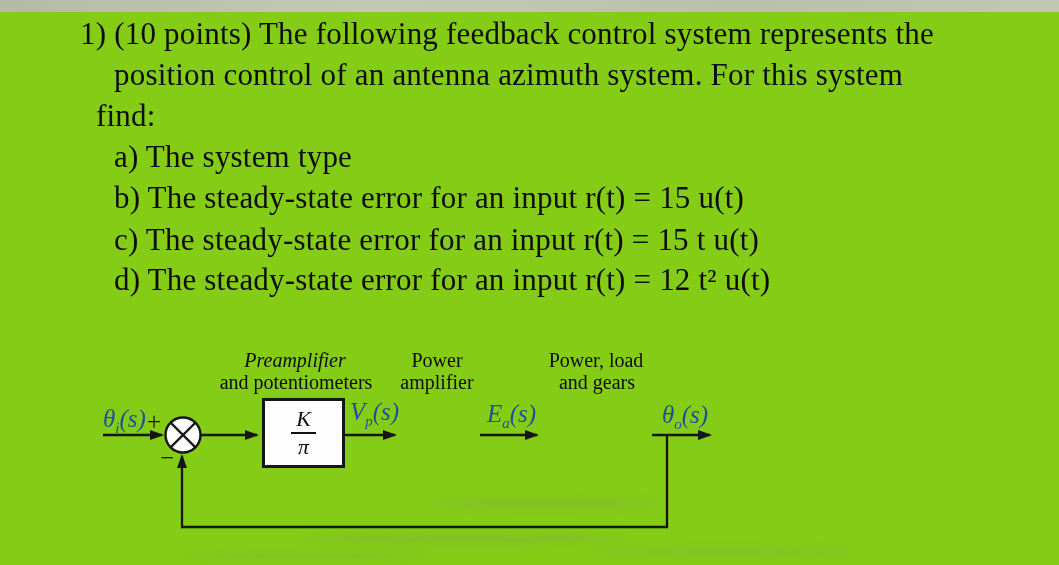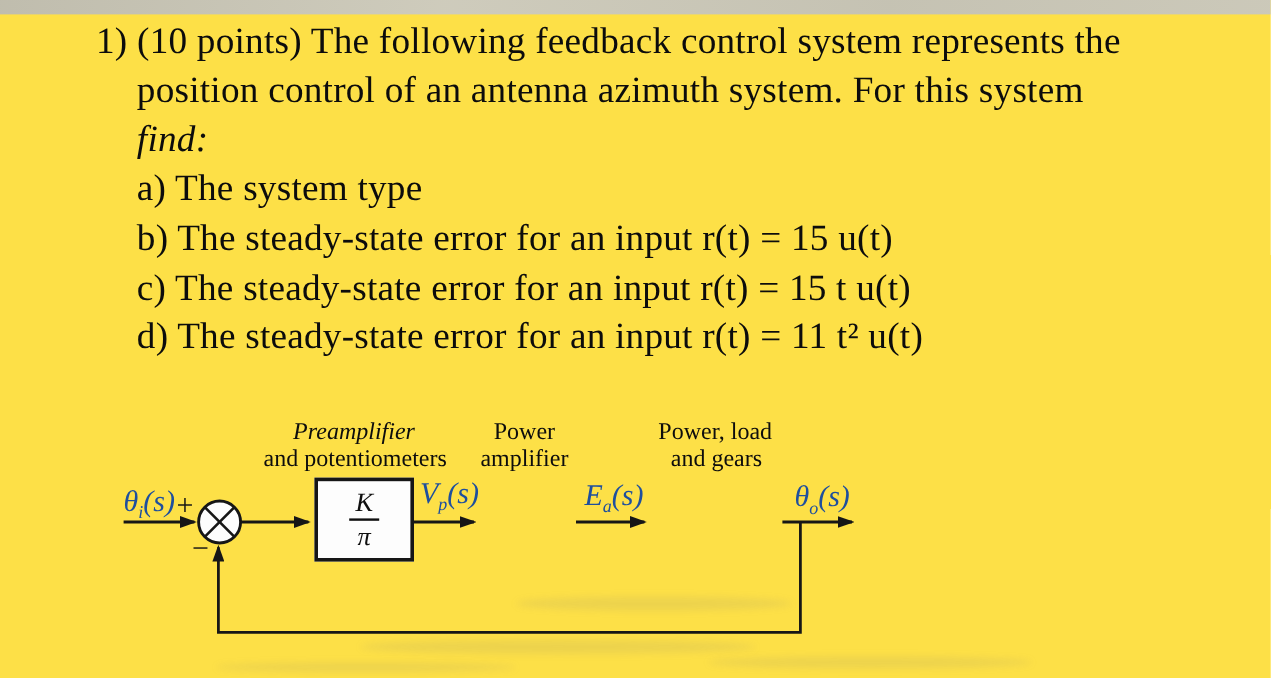--- a/index.html
+++ b/index.html
@@ -5,21 +5,21 @@
   html, body { margin: 0; padding: 0; }
   body {
     width: 1059px; height: 565px;
     background: #ffffff;
     font-family: "Liberation Serif", serif;
     overflow: hidden;
   }
   .page {
     position: relative;
     width: 1059px; height: 565px;
-    background: #fde047;
+    background: #84cc16;
   }
   
   .scan-band-top {
     position: absolute; left: 0; top: 0; width: 1059px; height: 12px;
     background: linear-gradient(90deg, #b9b9b9 0%, #c9c9c9 35%, #bfbfbf 70%, #c6c6c6 100%);
     opacity: 0.9;
   }
   .smudge {
     position: absolute; background: rgba(125,125,125,0.12);
     filter: blur(3px); border-radius: 50%;
@@ -102,25 +102,25 @@
 
   <div class="scan-band-top"></div>
   <div class="smudge" style="left:430px; top:497px; width:230px; height:12px;"></div>
   <div class="smudge" style="left:300px; top:533px; width:330px; height:12px;"></div>
   <div class="smudge" style="left:590px; top:547px; width:270px; height:10px;"></div>
   <div class="smudge" style="left:180px; top:552px; width:250px; height:8px;"></div>
 
   <div>
     <div class="problem-line" style="left:80px;  top:14px;">1) (10 points) The following feedback control system represents the</div>
     <div class="problem-line" style="left:114px; top:55px;">position control of an antenna azimuth system. For this system</div>
-    <div class="problem-line" style="left:114px; top:96px;font-style:italic;">find:</div>
+    <div class="problem-line" style="left:96px; top:96px;">find:</div>
     <div class="problem-line" style="left:114px; top:137px;">a) The system type</div>
     <div class="problem-line" style="left:114px; top:178px;">b) The steady-state error for an input r(t) = 15 u(t)</div>
     <div class="problem-line" style="left:114px; top:220px;">c) The steady-state error for an input r(t) = 15 t u(t)</div>
-    <div class="problem-line" style="left:114px; top:260px;">d) The steady-state error for an input r(t) = 11 t² u(t)</div>
+    <div class="problem-line" style="left:114px; top:260px;">d) The steady-state error for an input r(t) = 12 t² u(t)</div>
   </div>
 
   <svg class="wires" viewBox="0 0 1059 565" xmlns="http://www.w3.org/2000/svg">
     <defs>
       <marker id="ah" viewBox="0 0 14 10" refX="12" refY="5" markerWidth="14" markerHeight="10" orient="auto" markerUnits="userSpaceOnUse">
         <path d="M0,0 L14,5 L0,10 z" fill="#161616"></path>
       </marker>
     </defs>
 
     <path d="M103,435 L162,435" stroke="#161616" stroke-width="2.3" fill="none" marker-end="url(#ah)"></path>

